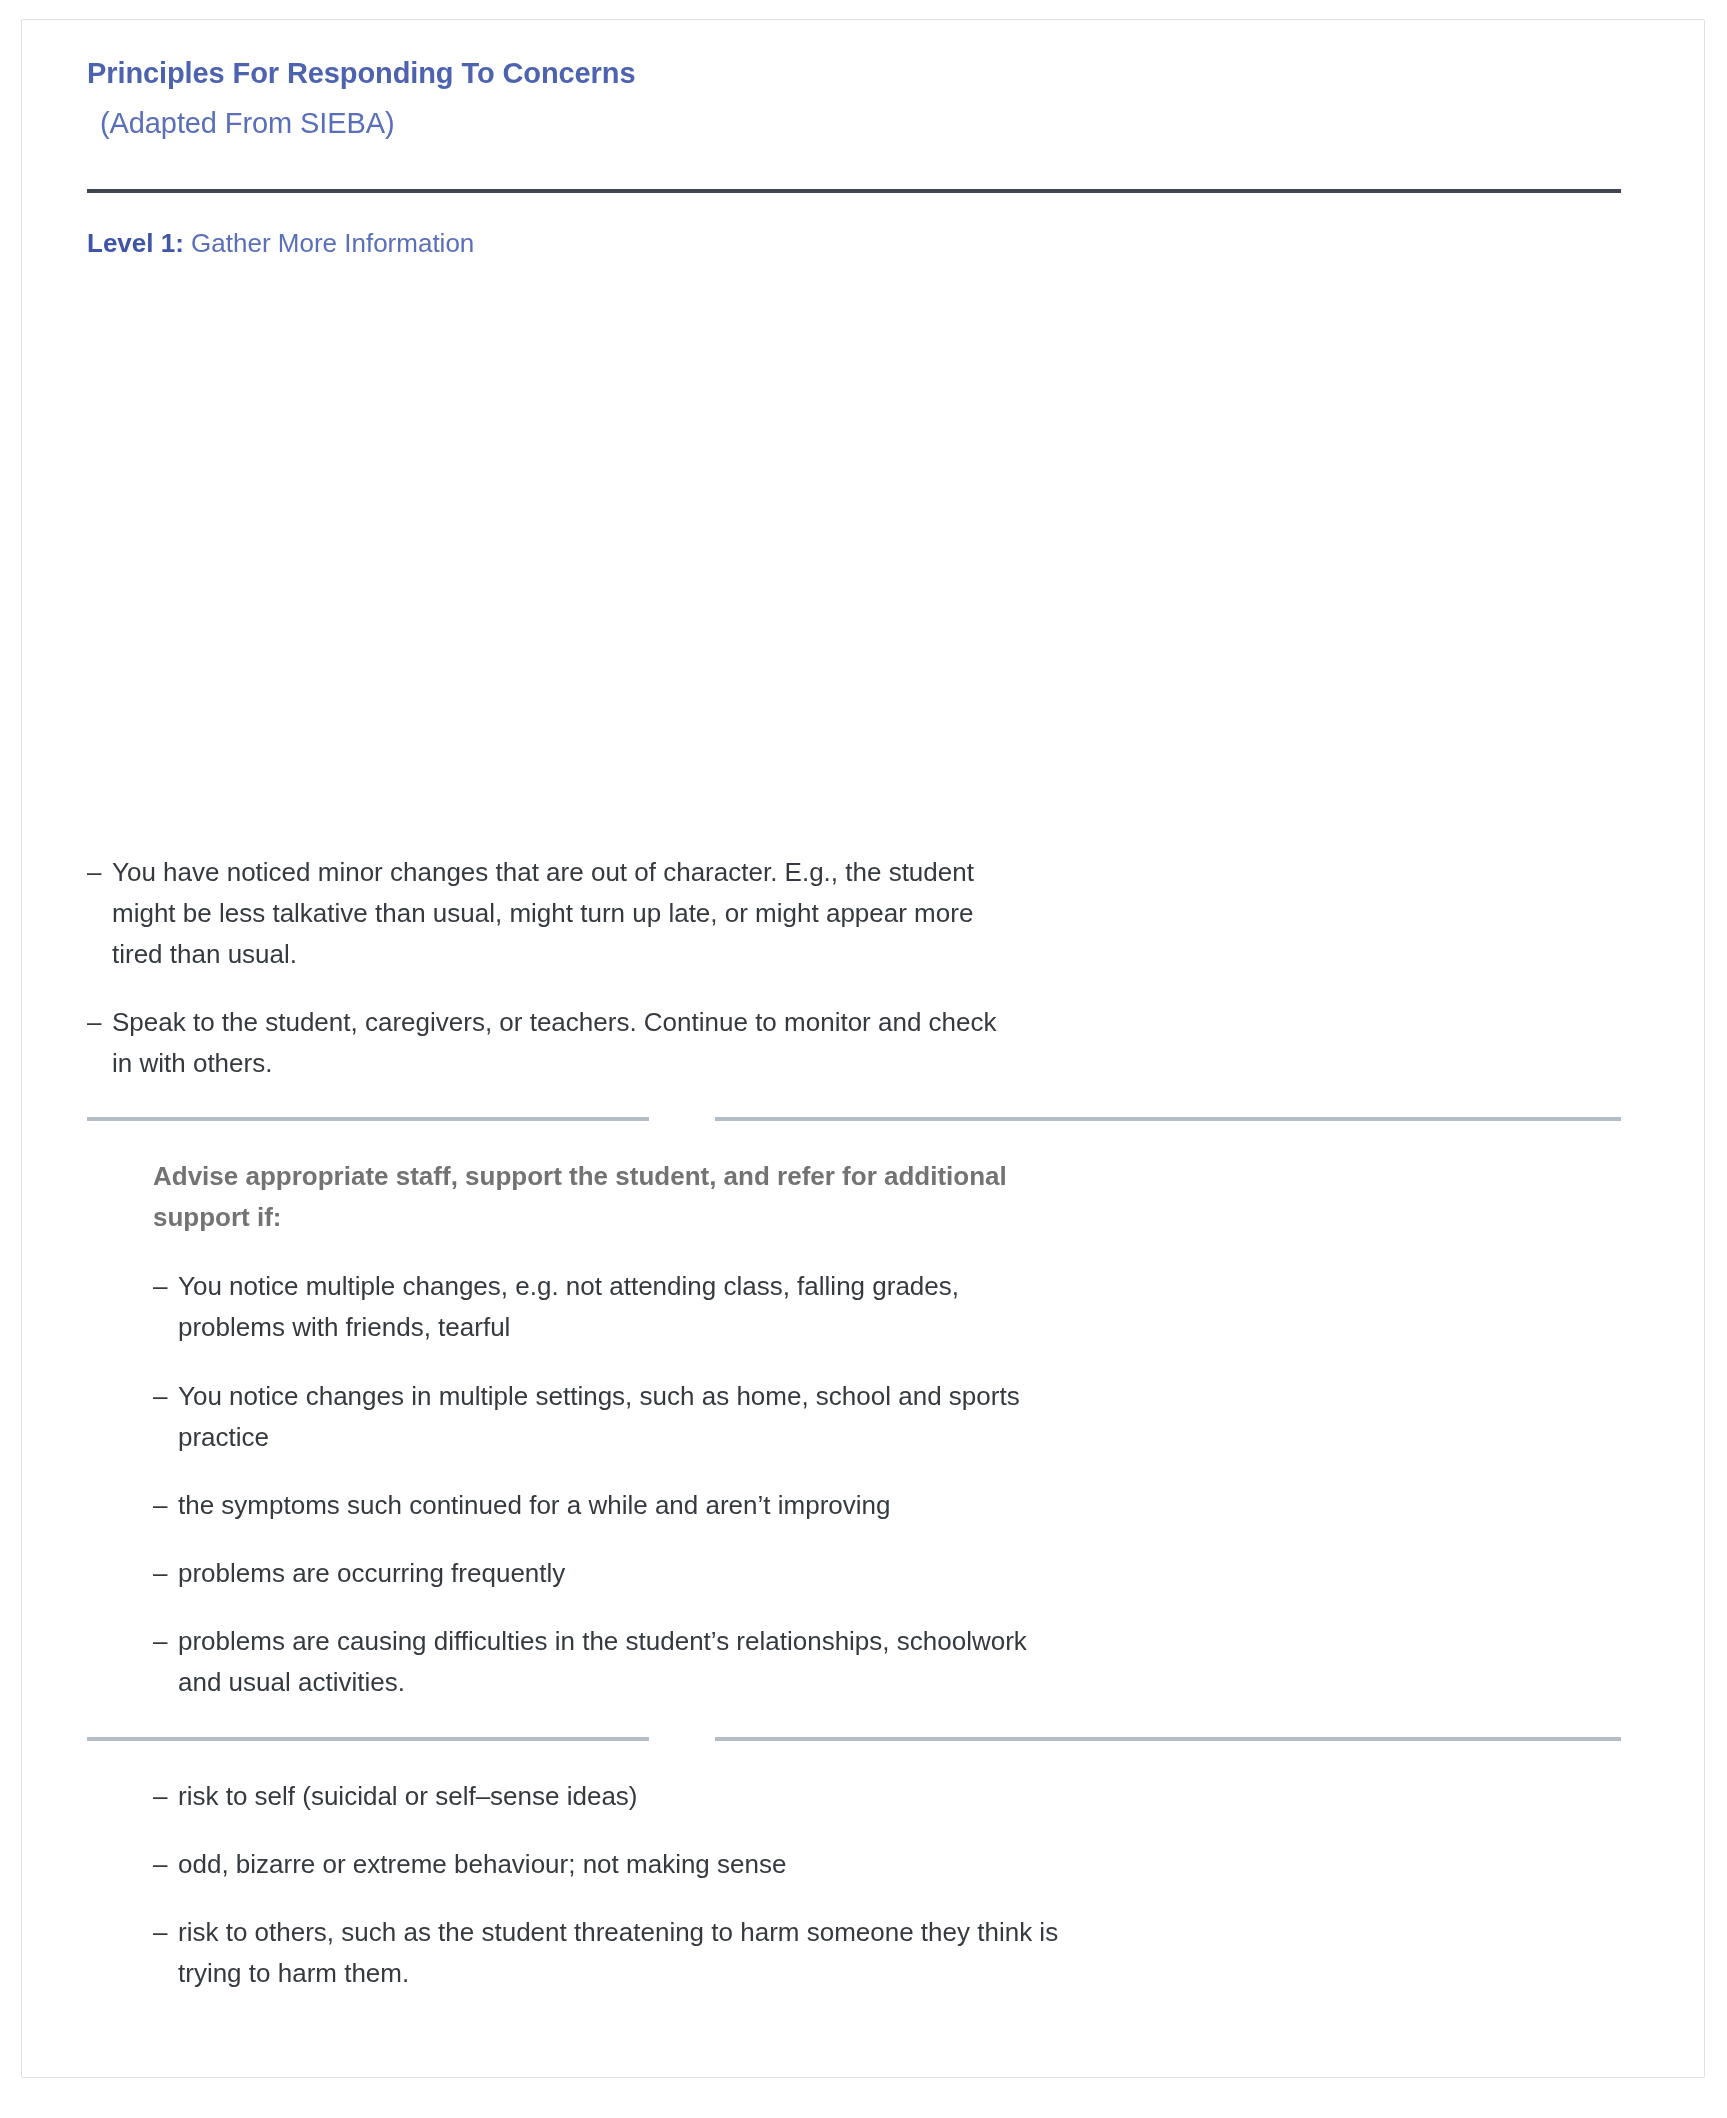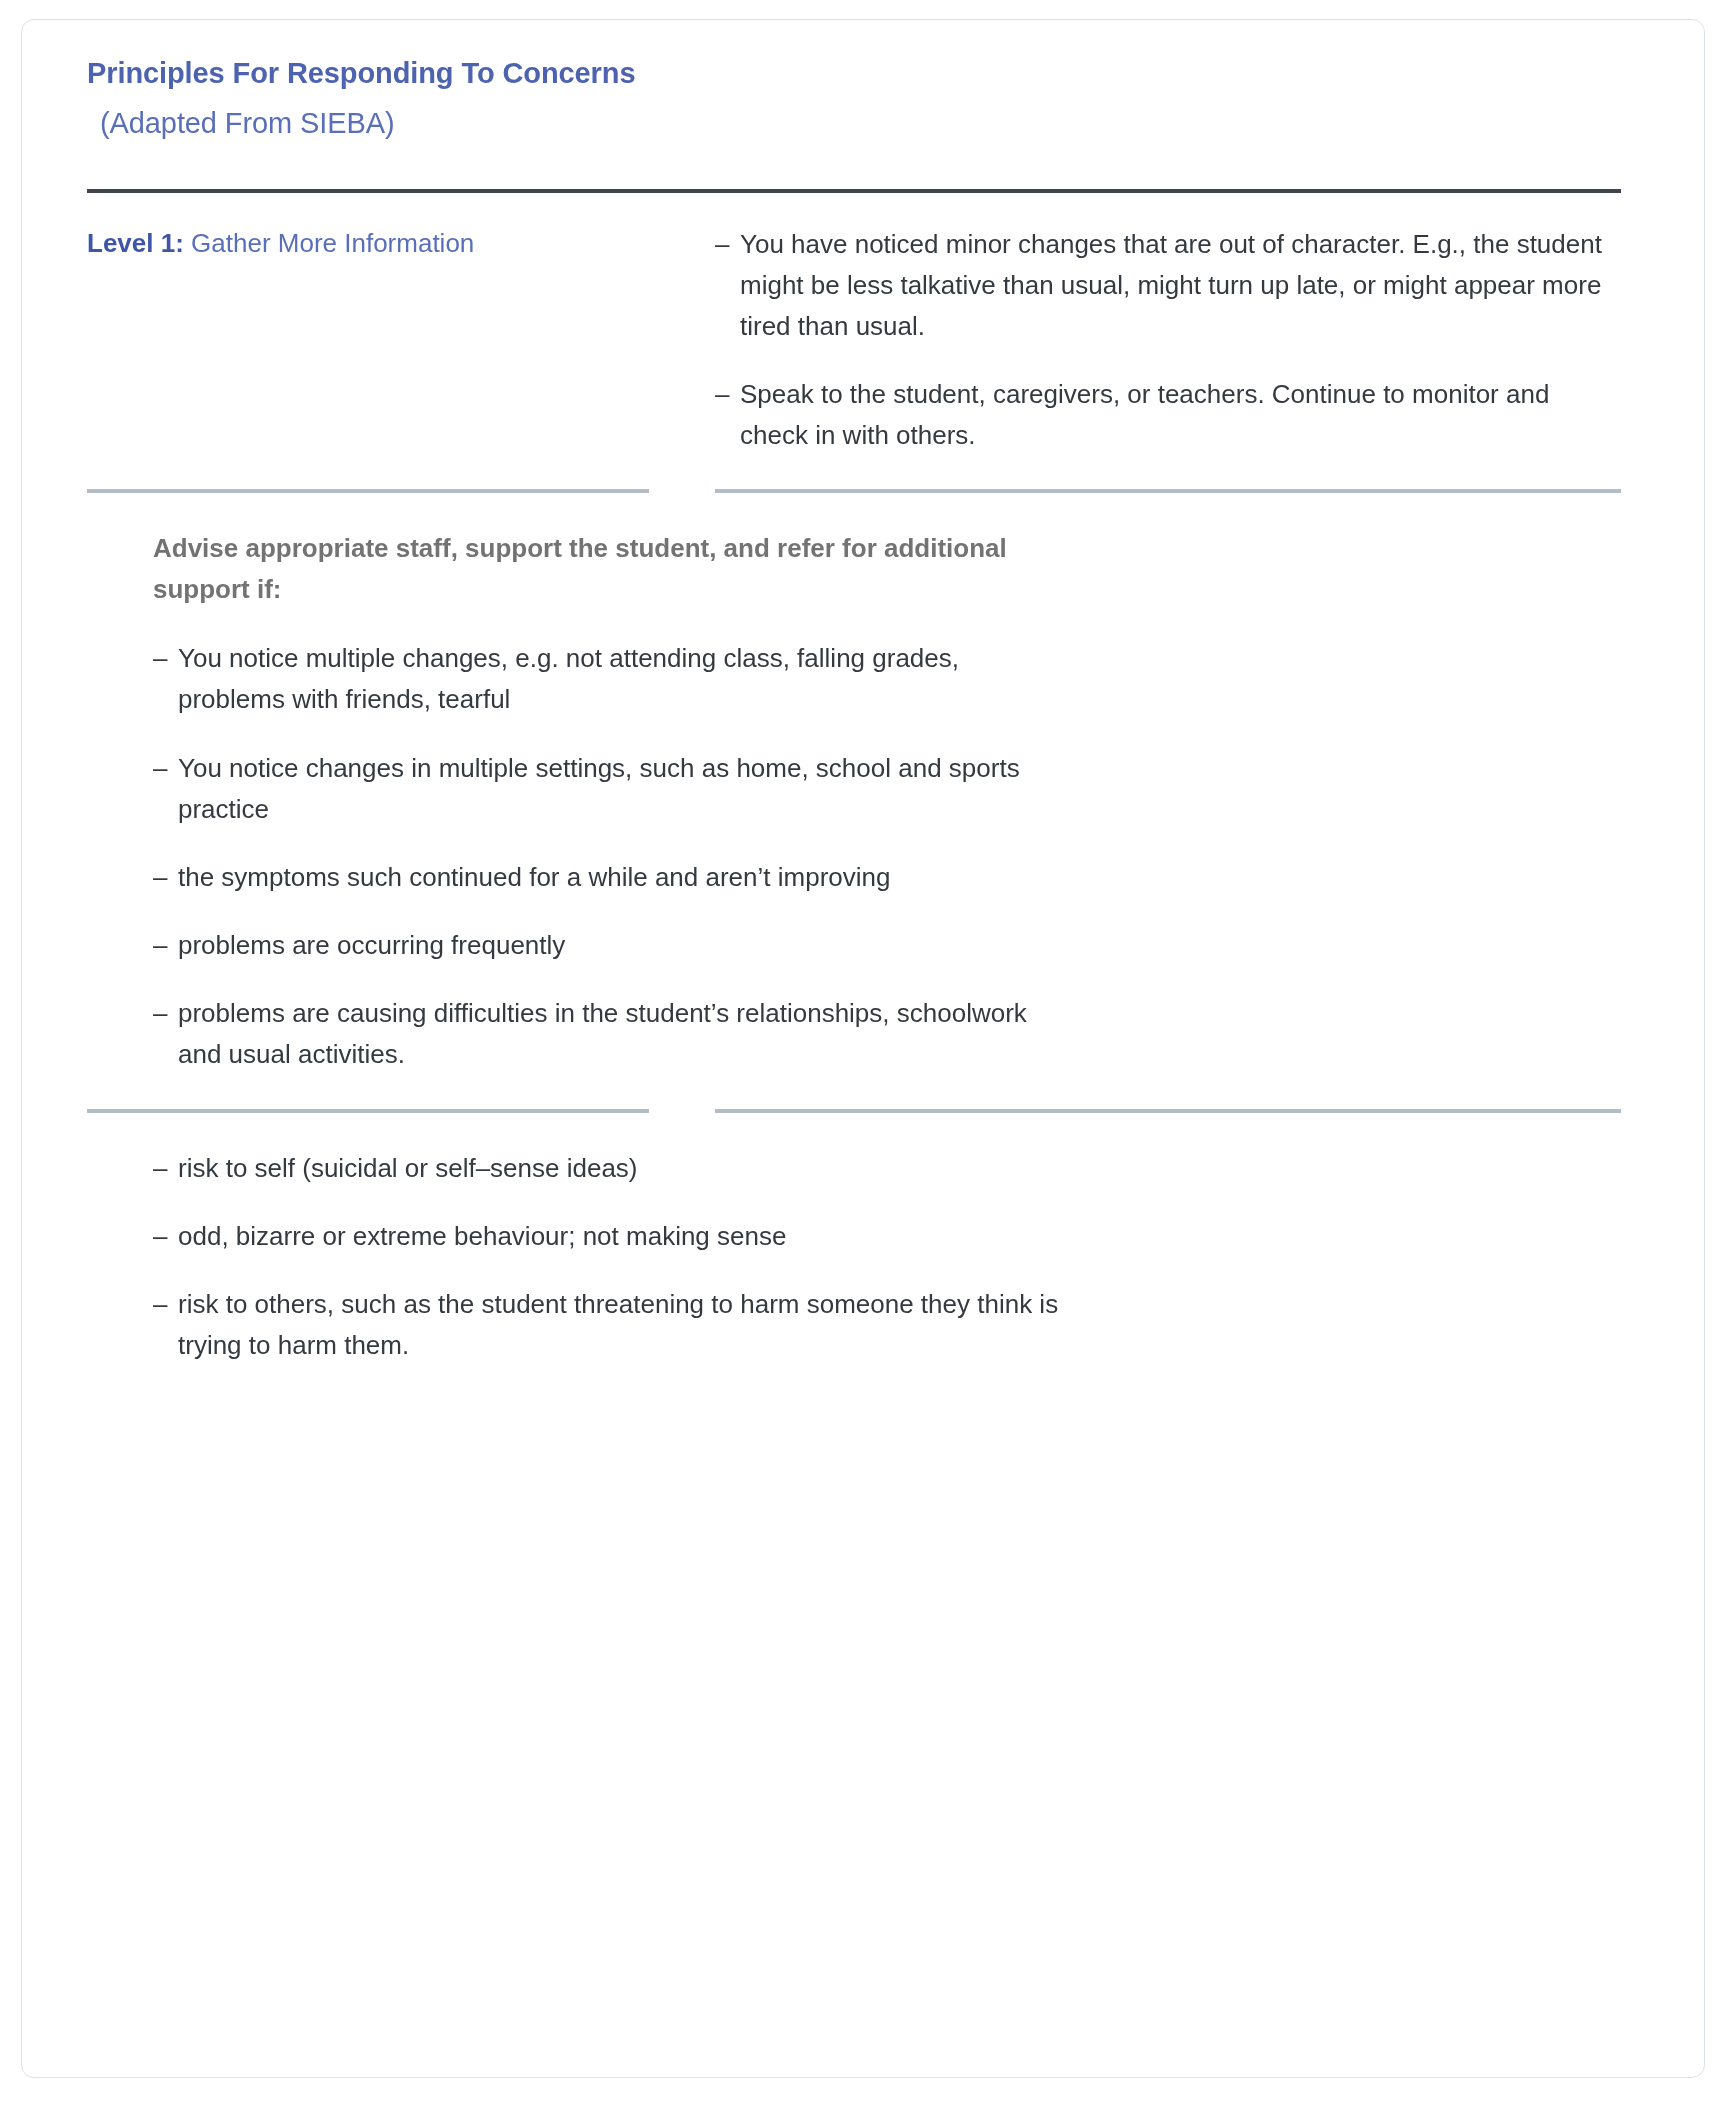--- a/index.html
+++ b/index.html
@@ -15,21 +15,21 @@
   }
 
   .card {
     position: absolute;
     left: 21px;
     top: 19px;
     width: 1684px;
     height: 2059px;
     box-sizing: border-box;
     border: 1.8px solid #dde2e8;
-    border-radius: 13px;
+    border-radius: 2px;
     background: #ffffff;
   }
 
   .inner {
     position: absolute;
     left: 65px;
     top: 35px;
     right: 47px;
   }
 
@@ -130,21 +130,21 @@
   .bullet:last-child { margin-bottom: 0; }
   .bullet .dash {
     flex: 0 0 auto;
     width: 25px;
   }
   .bullet .btext {
     flex: 1;
   }
 
   
-  .pad-l1 { padding-top: 30.5px; padding-bottom: 33px; }
+  .pad-l1 { padding-top: 30.5px; padding-bottom: 33px; flex-direction: column; }
   .pad-l2 { padding-top: 35px; padding-bottom: 34px; }
   .pad-l3 { padding-top: 35px; padding-bottom: 23.5px; }
 
   .head-offset-1 { padding-top: 3.5px; }
   .head-offset-2 { padding-top: 186px; }
   .head-offset-3 { padding-top: 5.9px; }
 </style>
 </head>
 <body>
 

